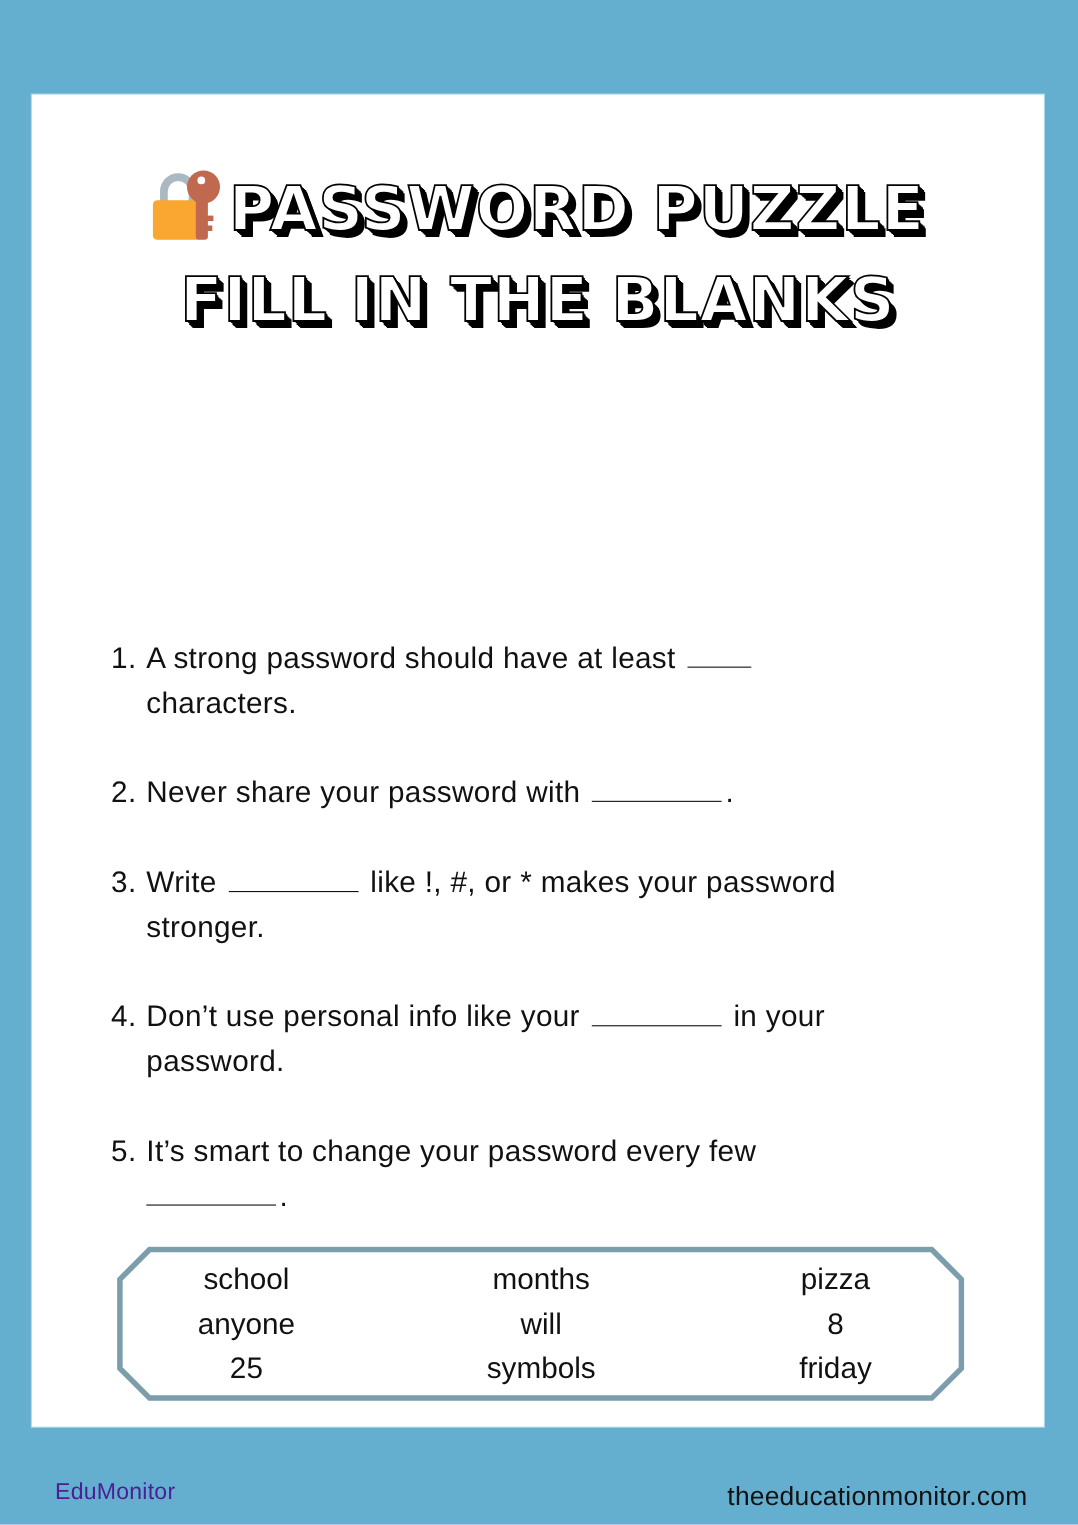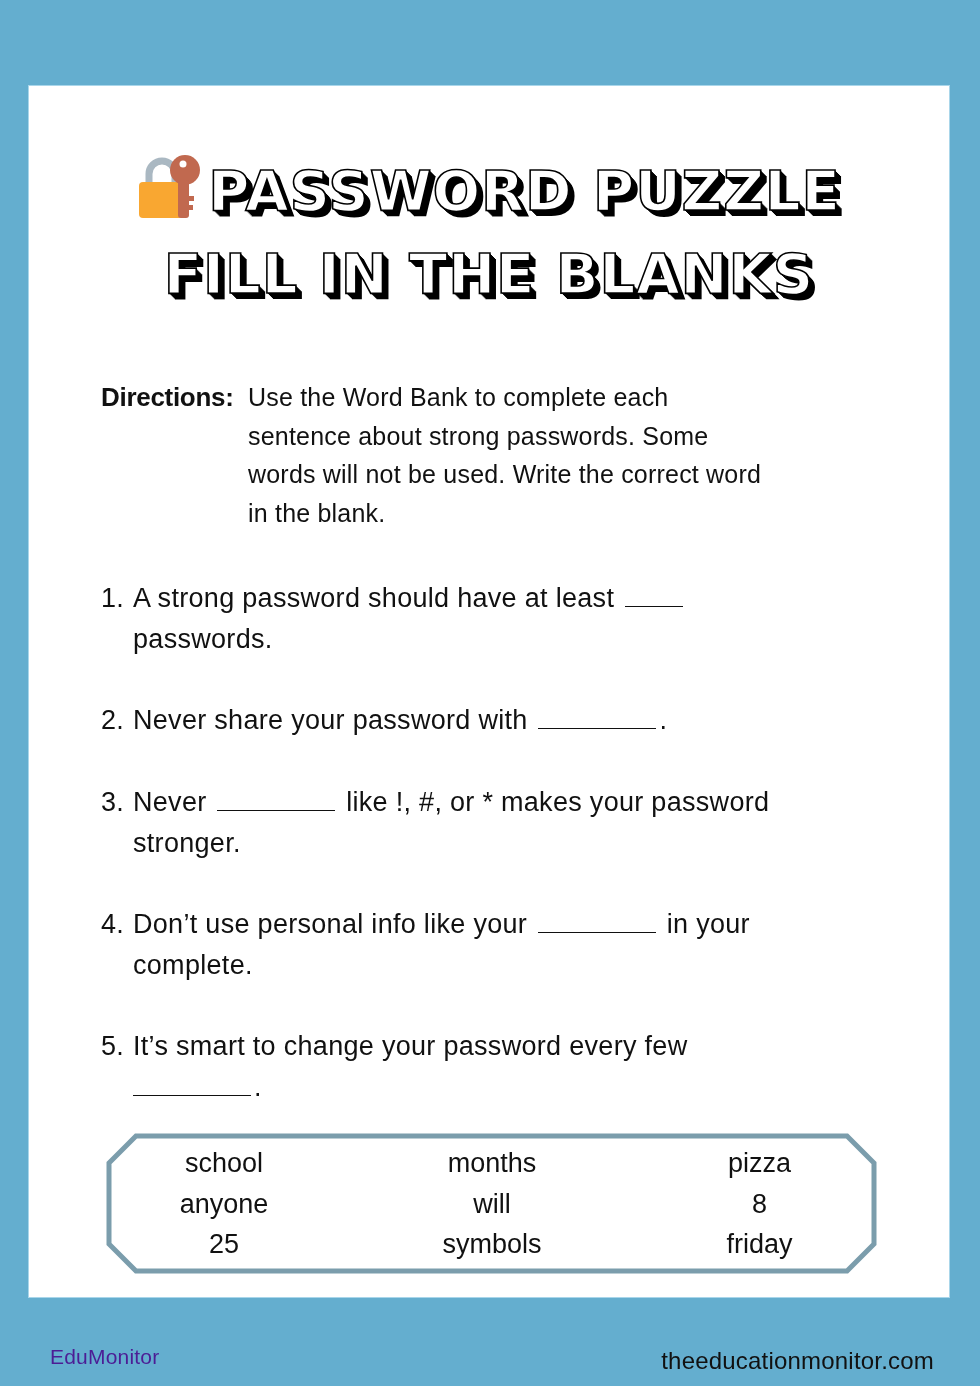--- a/index.html
+++ b/index.html
@@ -187,74 +187,65 @@
           <rect x="50" y="53" width="6" height="5" fill="#c1694f"></rect>
         </svg>
       </span>
       <span>PASSWORD PUZZLE</span>
     </span>
   </div>
   <div class="title-line l2">
     <span>FILL IN THE BLANKS</span>
   </div>
 
-  <div class="directions">
-    <span class="label">Directions:</span>
-    <div class="text">
-      <span>Use the Word Bank to complete each</span>
-      <span>sentence about strong passwords. Some</span>
-      <span>words will not be used. Write the correct word</span>
-      <span>in the blank.</span>
-    </div>
-  </div>
 
   <div class="questions">
 
     <div class="q q1">
       <span class="num">1.</span>
       <div class="body">
         <span class="line">
           <span>A strong password should have at least</span>
           <span class="blank short"></span>
         </span>
-        <span class="line">passwords.</span>
+        <span class="line">characters.</span>
       </div>
     </div>
 
     <div class="q q2">
       <span class="num">2.</span>
       <div class="body">
         <span class="line">
           <span>Never share your password with</span>
           <span class="blank long"></span><span>.</span>
         </span>
       </div>
     </div>
 
     <div class="q q3">
       <span class="num">3.</span>
       <div class="body">
         <span class="line">
-          <span>Never</span>
+          <span>Write</span>
           <span class="blank long"></span>
           <span>like !, #, or * makes your password</span>
         </span>
         <span class="line">stronger.</span>
       </div>
     </div>
 
     <div class="q q4">
       <span class="num">4.</span>
       <div class="body">
         <span class="line">
           <span>Don’t use personal info like your</span>
           <span class="blank long"></span>
           <span>in your</span>
         </span>
-        <span class="line">complete.</span>
+        <span class="line">password.</span>
       </div>
     </div>
 
     <div class="q q5">
       <span class="num">5.</span>
       <div class="body">
         <span class="line">It’s smart to change your password every few</span>
         <span class="line">
           <span class="blank long" style="margin-left:0"></span><span>.</span>
         </span>

